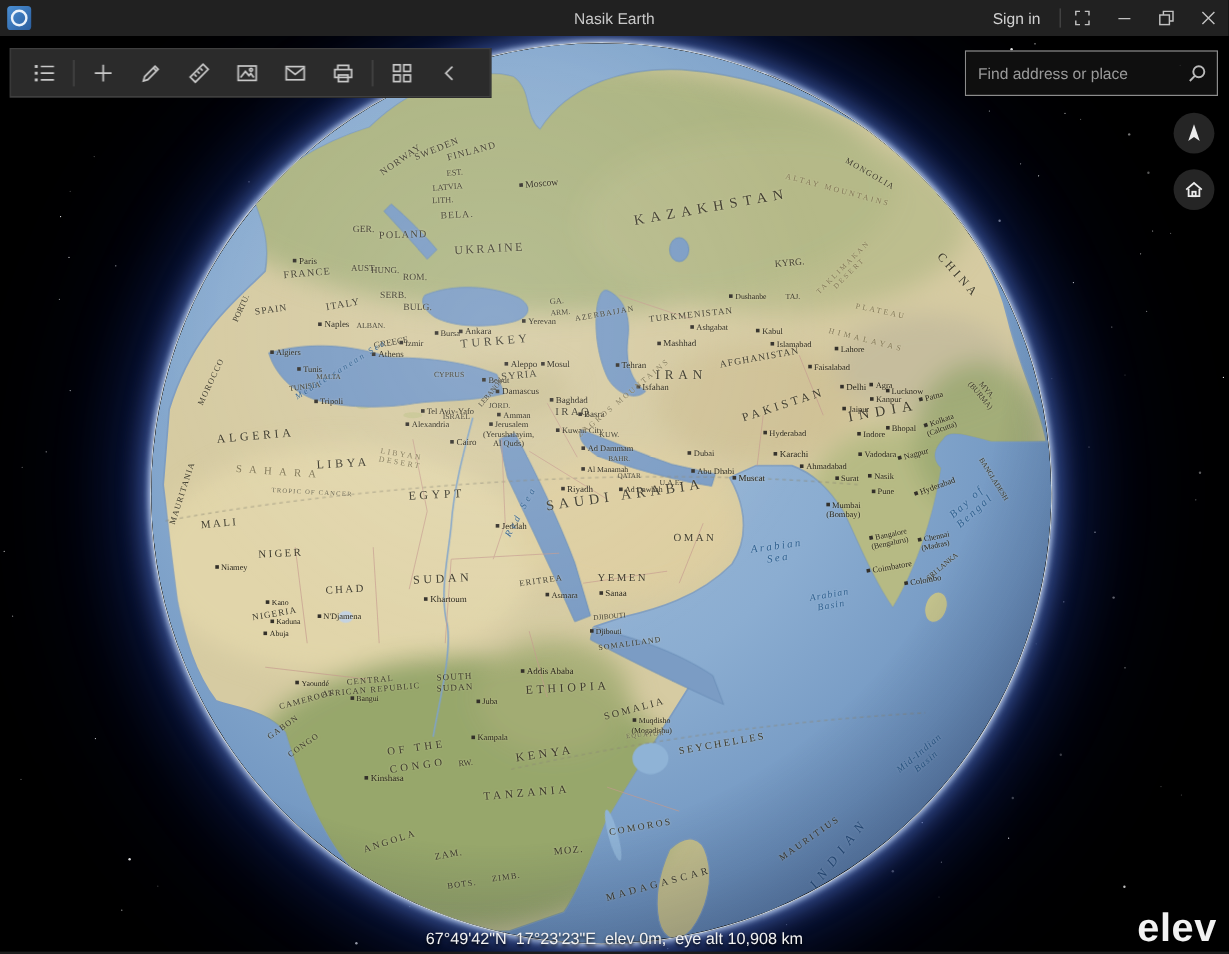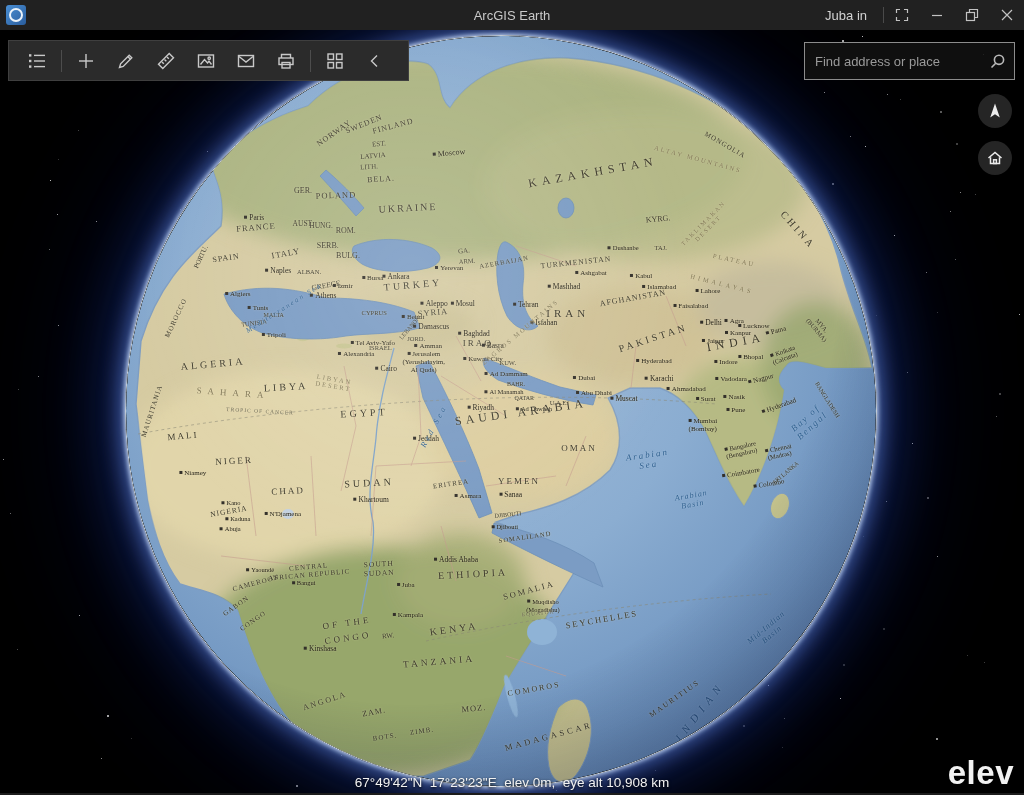--- a/index.html
+++ b/index.html
@@ -440,23 +440,23 @@
 Basin</span>
       <span class="maplabel lbl-country" style="left: 73.2%; top: 88.4%; font-size: 7.5px; letter-spacing: 2px; transform: translate(-50%, -50%) rotate(-35deg);">MAURITIUS</span>
       <span class="maplabel lbl-ocean" style="left: 76.5%; top: 90%; font-size: 11px; letter-spacing: 6px; transform: translate(-50%, -50%) rotate(-52deg);">INDIAN</span>
     </div>
 </div>
 
 <div class="titlebar">
   <div class="app-icon">
       <div class="ring"></div>
     </div>
-  <div class="title">ArcGIS Earth</div>
+  <div class="title">Nasik Earth</div>
   <div class="tb-right">
-    <div class="signin">Juba in</div>
+    <div class="signin">Sign in</div>
     <div class="tb-sep"></div>
     <div class="winbtn">
       <svg width="14" height="14" viewBox="0 0 14 14">
           <path d="M1.5,5 V1.5 H5 M9,1.5 H12.5 V5 M12.5,9 V12.5 H9 M5,12.5 H1.5 V9"></path>
         </svg>
     </div>
     <div class="winbtn">
       <svg width="14" height="14" viewBox="0 0 14 14">
           <line x1="2" y1="7.5" x2="12" y2="7.5"></line>
         </svg>

